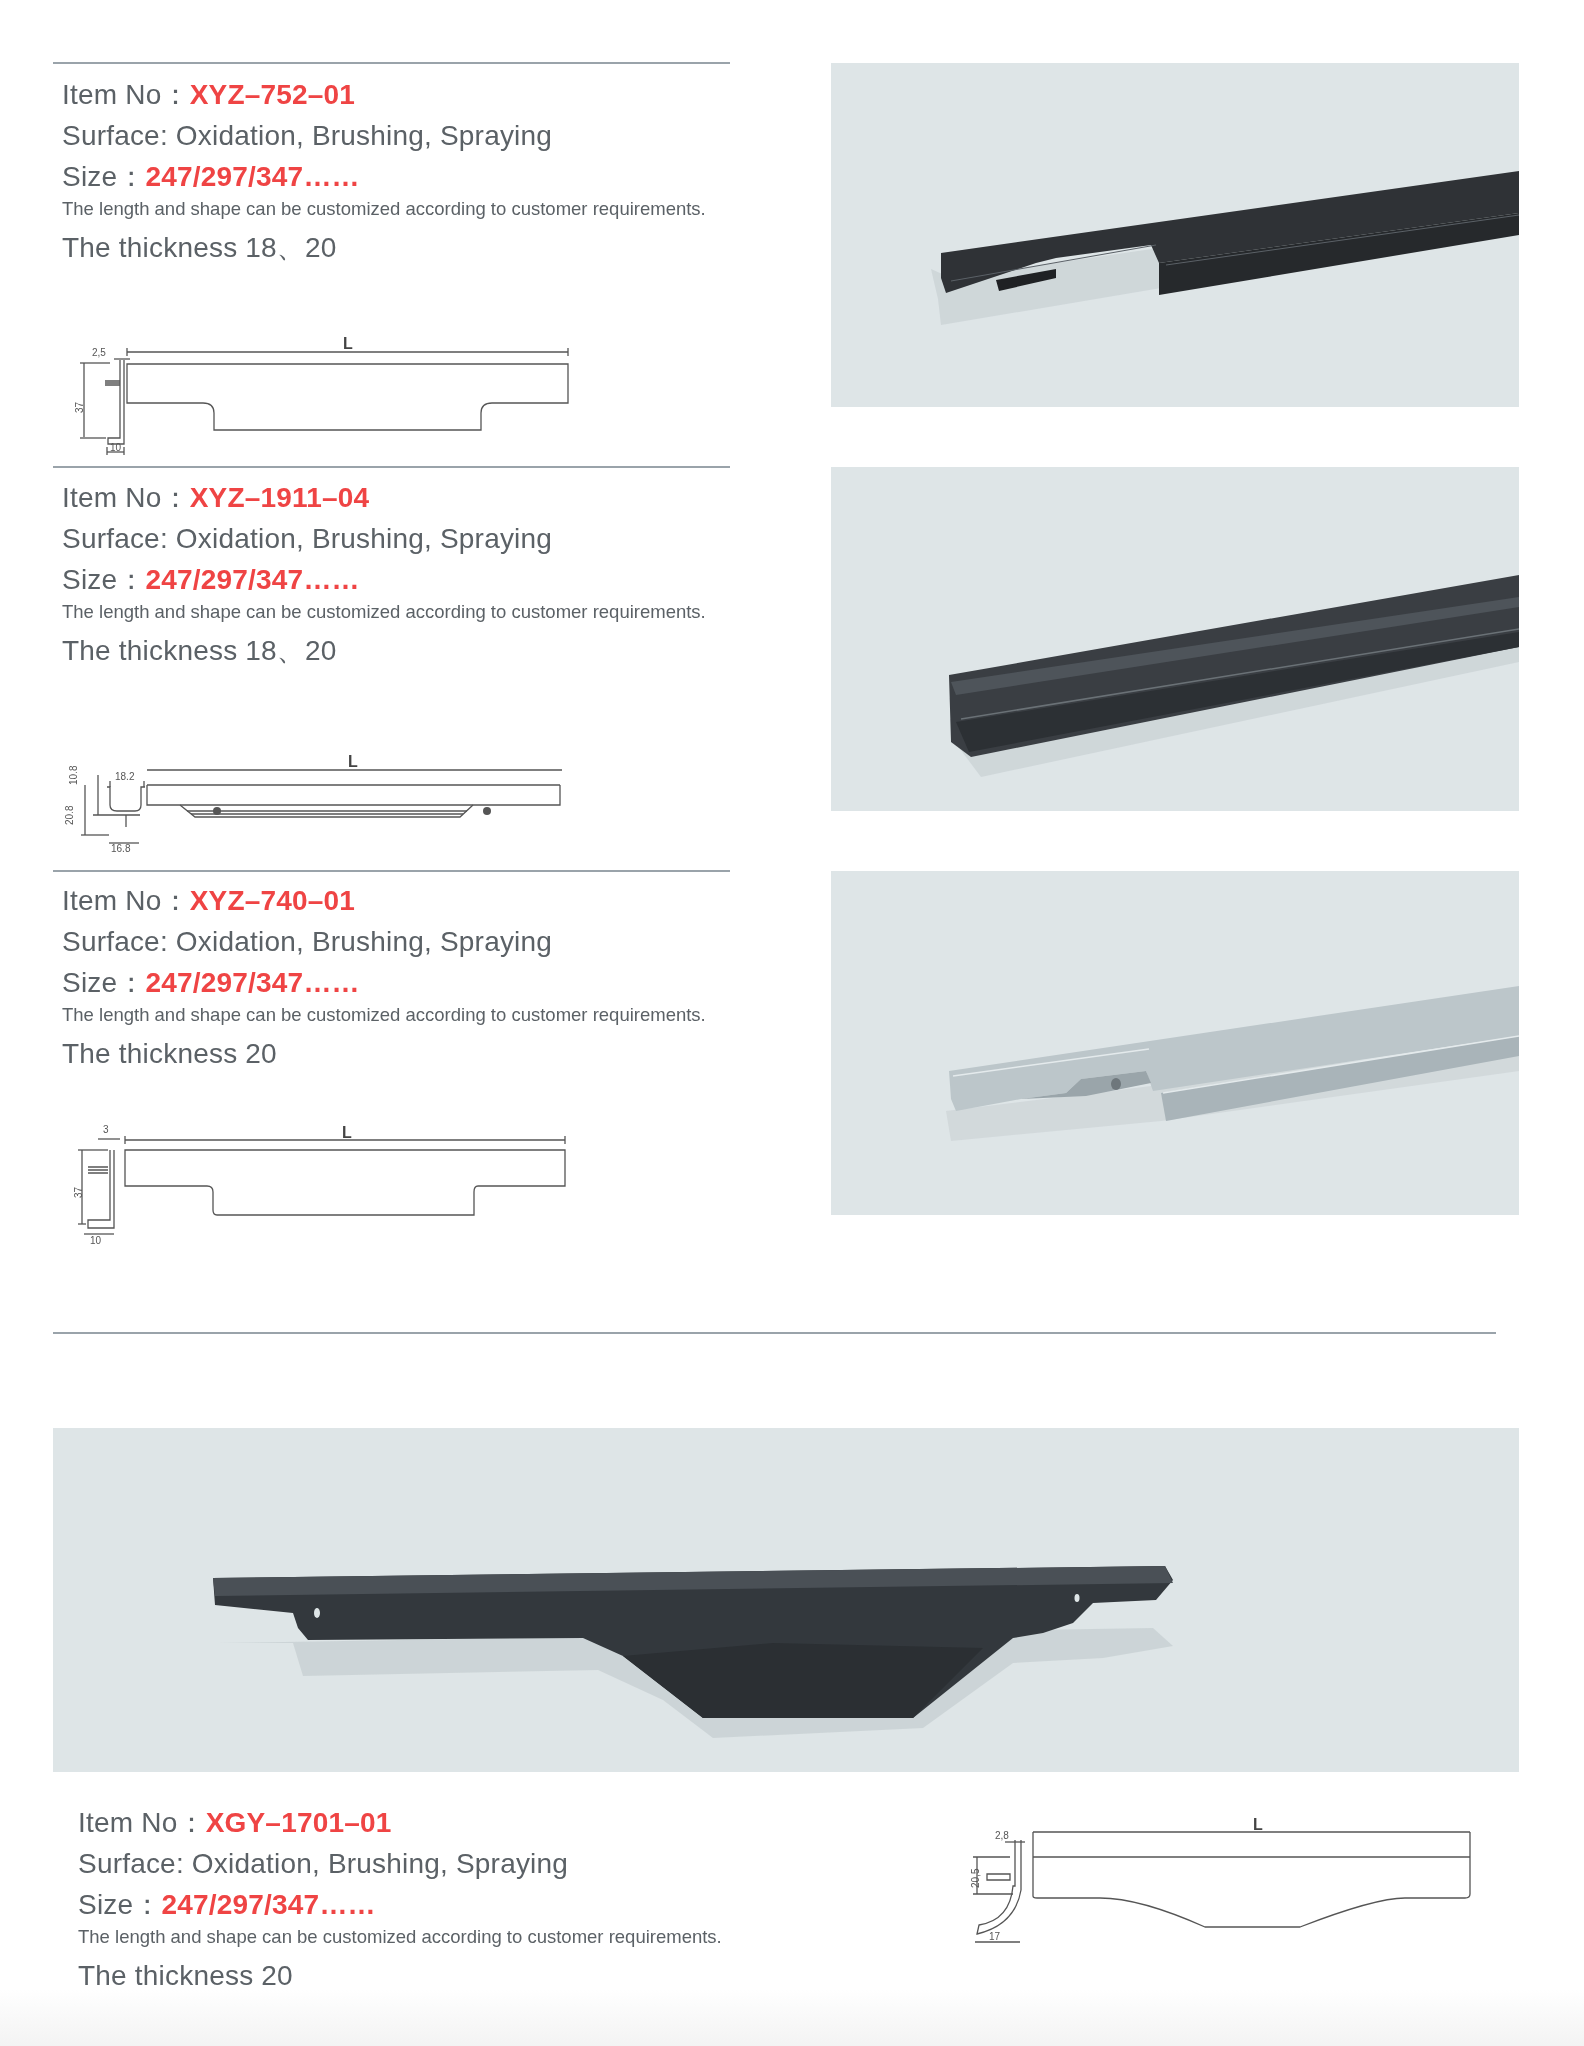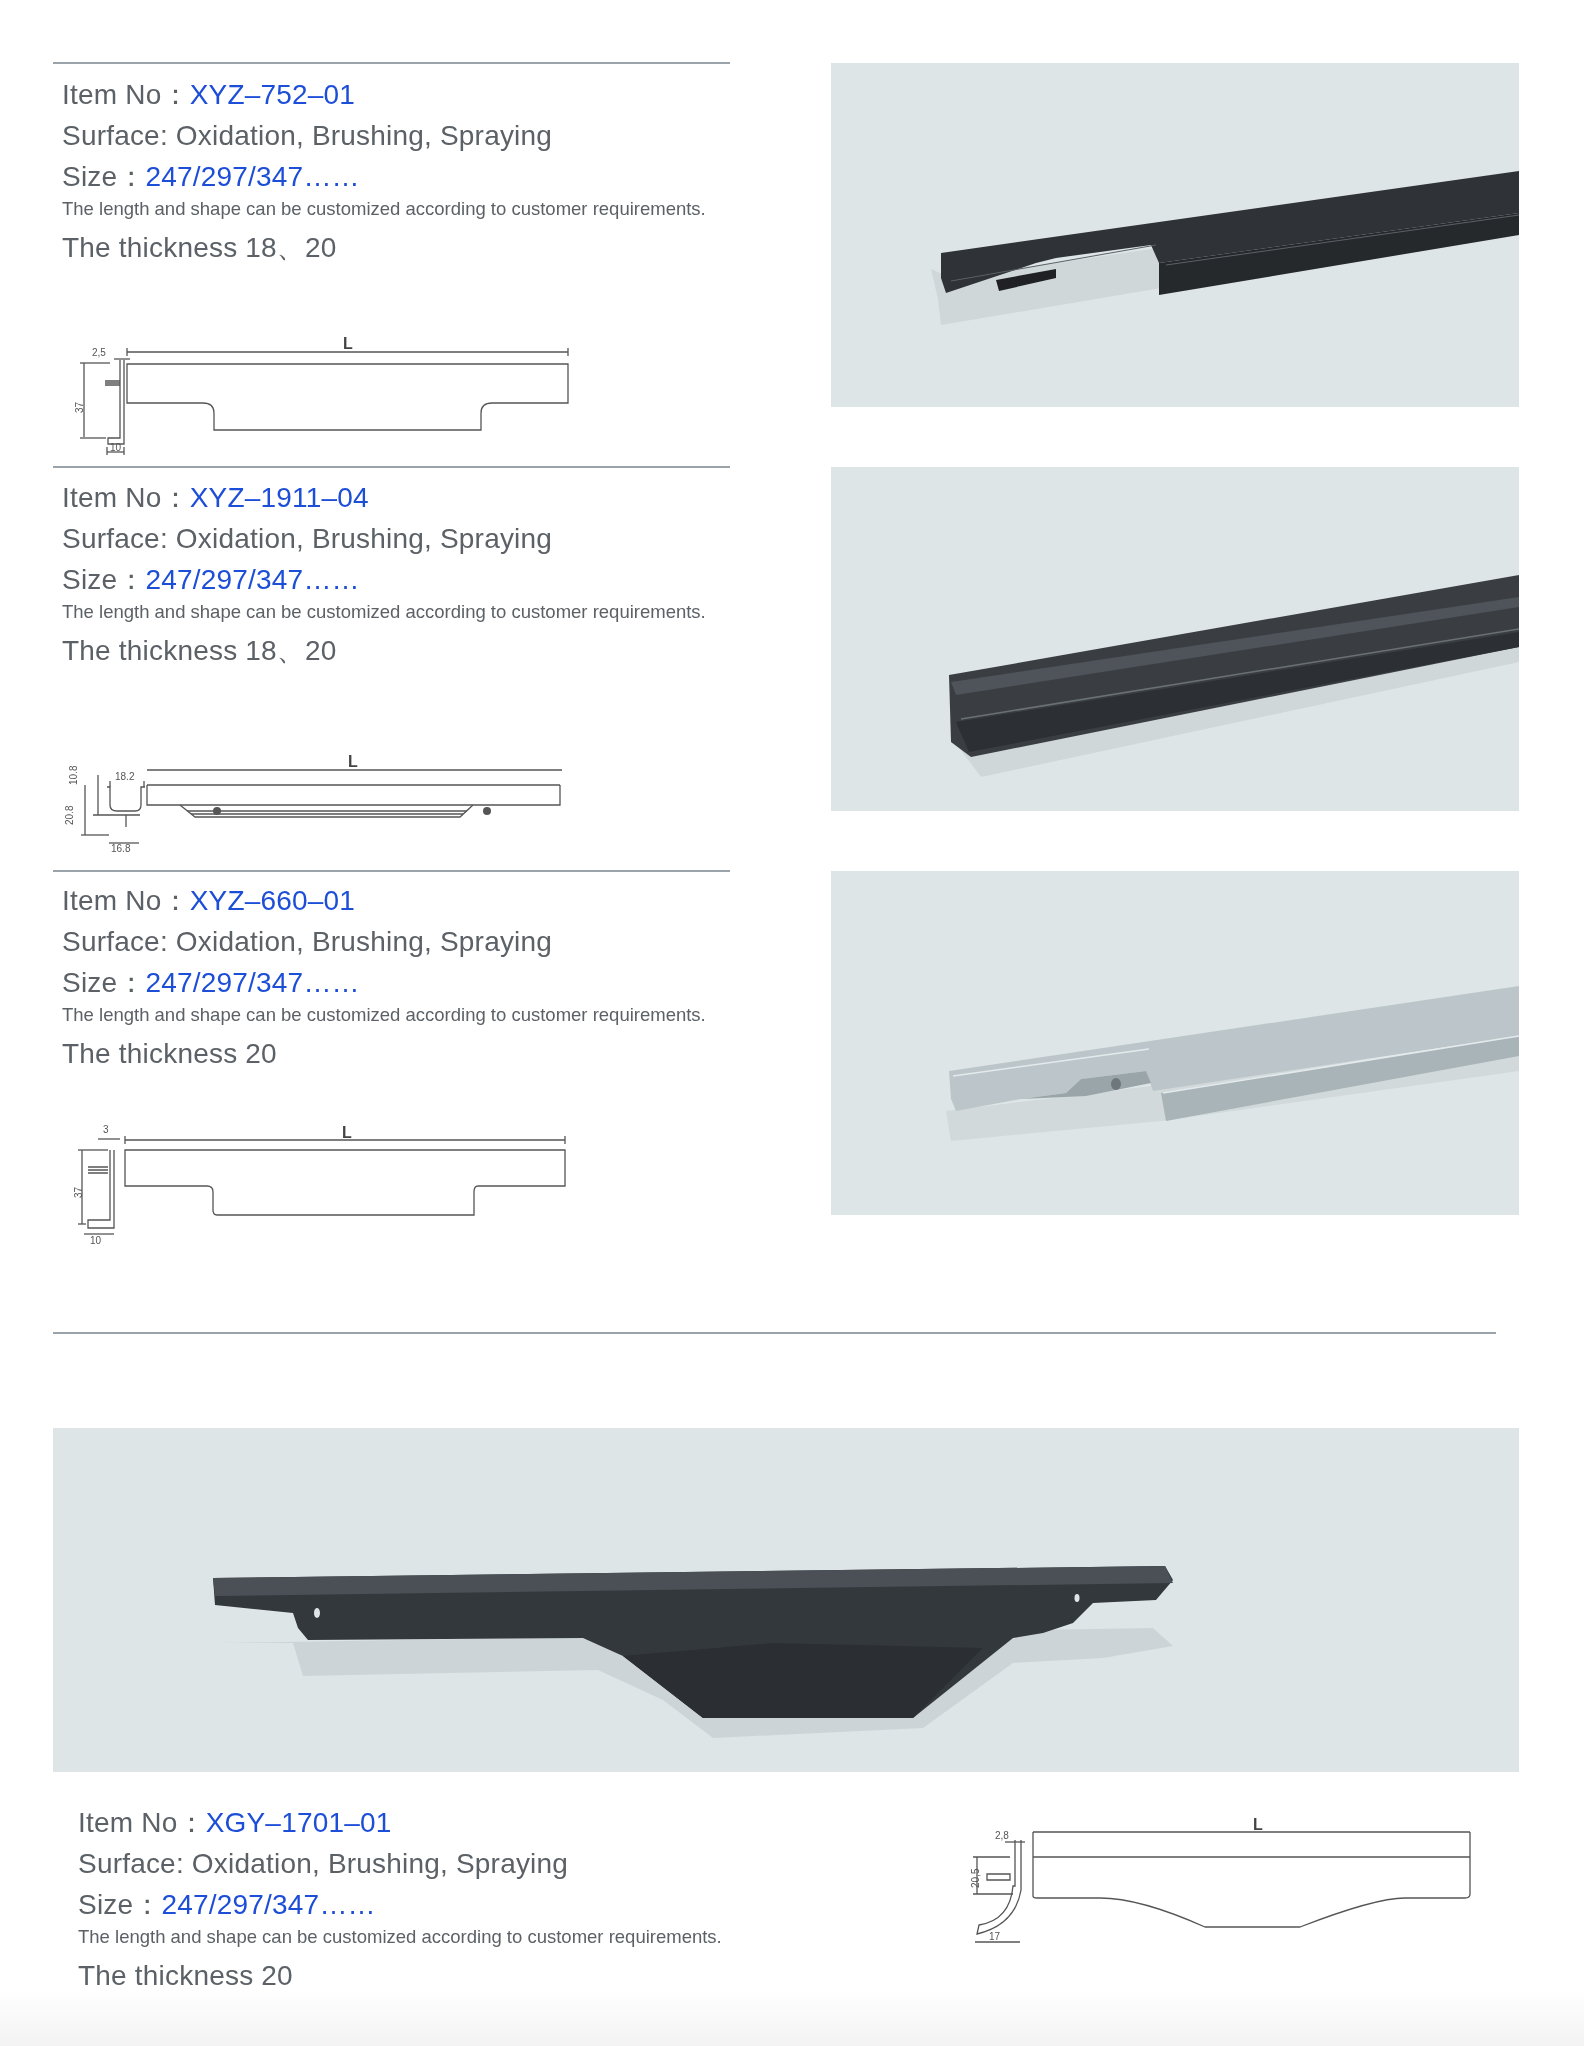--- a/index.html
+++ b/index.html
@@ -2,21 +2,21 @@
 <html><head>
 <meta charset="utf-8">
 <style>
   * { box-sizing: border-box; margin: 0; padding: 0; }
   html, body { width: 1584px; height: 2046px; background: #ffffff; overflow: hidden; }
   body { position: relative; font-family: "Liberation Sans", "DejaVu Sans", sans-serif; color: #5b6166; }
   .sep { position: absolute; height: 2px; background: #9aa3aa; }
   .info { position: absolute; width: 700px; }
   .info .line-lg { font-size: 28px; line-height: 41px; color: #5b6166; white-space: nowrap; letter-spacing: 0.2px; }
   .info .line-sm { font-size: 18.5px; line-height: 24px; color: #5b6166; white-space: nowrap; margin-top: 0; margin-bottom: 6px; }
-  .info .val { color: #1d4ed8; }
+  .info .val { color: #ef4444; font-weight: bold; }
   .photo { position: absolute; background: #dee5e7; overflow: hidden; }
   .photo svg { position: absolute; left: 0; top: 0; width: 100%; height: 100%; }
   .drawing { position: absolute; }
   .drawing svg { width: 100%; height: 100%; }
   .dim { font-family: "Liberation Sans", sans-serif; font-size: 10px; fill: #555; }
   .dimL { font-family: "Liberation Sans", sans-serif; font-size: 16px; font-weight: bold; fill: #444; }
   .fade { position: absolute; left: 0; top: 1990px; width: 1584px; height: 56px;
           background: linear-gradient(to bottom, rgba(255,255,255,0), rgba(240,240,240,0.8)); }
 </style>
 </head>
@@ -108,21 +108,21 @@
     <polygon points="120,270 688,150 688,195 150,310" fill="#c5cdd0" opacity="0.6"></polygon>
     <polygon points="118,208 688,108 688,180 140,290 120,275" fill="#3a3e43"></polygon>
     <polygon points="120,215 688,130 688,140 125,228" fill="#4e545a"></polygon>
     <polygon points="125,255 688,165 688,180 138,285" fill="#2c3034"></polygon>
     <line x1="130" y1="252" x2="688" y2="162" stroke="#6a7176" stroke-width="1.5"></line>
   </svg>
 </div>
 
 <div class="sep" style="left:53px; top:870px; width:677px;"></div>
 <div class="info" style="left:62px; top:880px;">
-  <div class="line-lg"><span>Item No：</span><span class="val">XYZ–660–01</span></div>
+  <div class="line-lg"><span>Item No：</span><span class="val">XYZ–740–01</span></div>
   <div class="line-lg">Surface: Oxidation, Brushing, Spraying</div>
   <div class="line-lg"><span>Size：</span><span class="val">247/297/347……</span></div>
   <div class="line-sm">The length and shape can be customized according to customer requirements.</div>
   <div class="line-lg">The thickness 20</div>
 </div>
 <div class="drawing" style="left:70px; top:1120px; width:510px; height:125px;">
   <svg viewBox="0 0 510 125">
     <g stroke="#555" stroke-width="1.3" fill="none">
       <path d="M40 30 L40 100 L18 100 L18 108 L44 108 L44 30"></path>
       <line x1="12" y1="30" x2="12" y2="104"></line>

